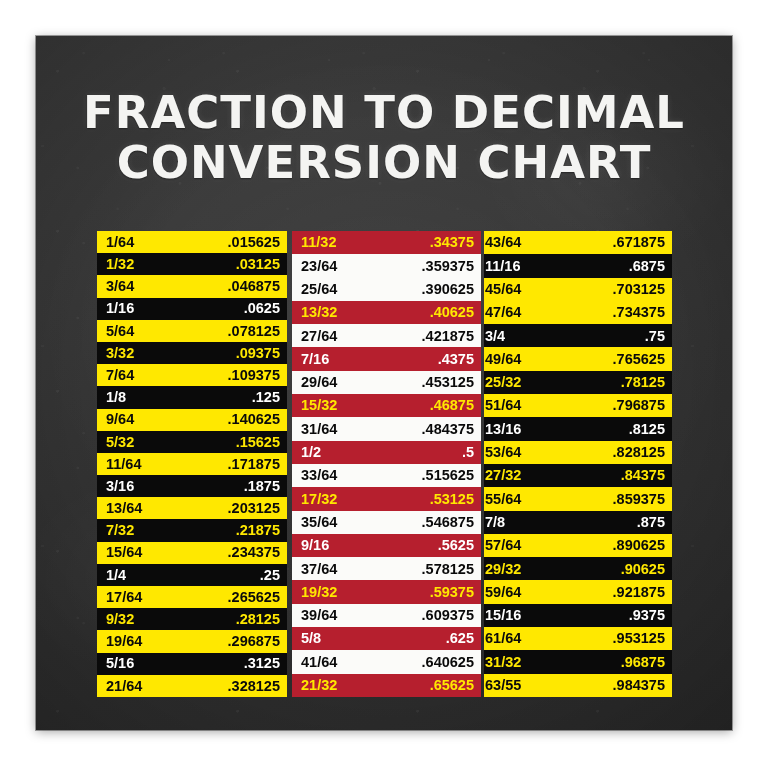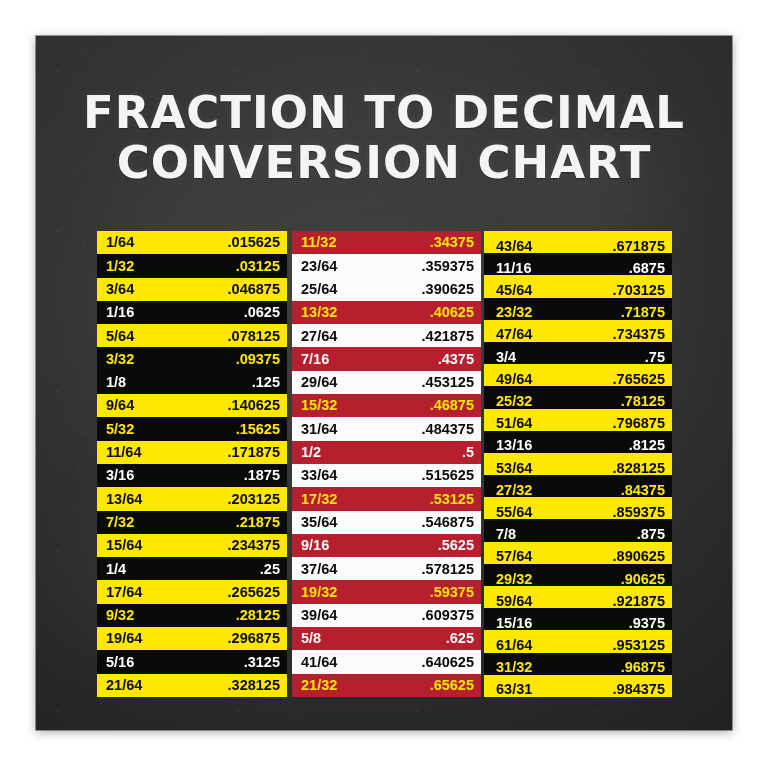--- a/index.html
+++ b/index.html
@@ -97,21 +97,21 @@
     align-items:center;
     justify-content:space-between;
     font-family:"Liberation Sans", sans-serif;
     font-weight:700;
     font-size:14.5px;
     line-height:1;
     box-sizing:border-box;
   }
   .col.c1 .row{padding:0 7px 0 9px;}
   .col.c2 .row{padding:0 7px 0 9px;}
-  .col.c3 .row{padding:0 7px 0 12px;align-items:flex-end;}
+  .col.c3 .row{padding:0 7px 0 1px;}
 
   .row .frac{text-align:left;}
   .row .dec{text-align:right;}
 
   
   .bg-yellow{background:#ffe800;}
   .bg-black {background:#0a0a0a;}
   .bg-red   {background:#b61f2e;}
   .bg-white {background:#fbfbf9;}
 
@@ -149,20 +149,24 @@
             <span class="dec">.0625</span>
           </div>
           <div class="row bg-yellow fg-black">
             <span class="frac">5/64</span>
             <span class="dec">.078125</span>
           </div>
           <div class="row bg-black fg-yellow">
             <span class="frac">3/32</span>
             <span class="dec">.09375</span>
           </div>
+          <div class="row bg-yellow fg-black">
+            <span class="frac">7/64</span>
+            <span class="dec">.109375</span>
+          </div>
           <div class="row bg-black fg-white">
             <span class="frac">1/8</span>
             <span class="dec">.125</span>
           </div>
           <div class="row bg-yellow fg-black">
             <span class="frac">9/64</span>
             <span class="dec">.140625</span>
           </div>
           <div class="row bg-black fg-yellow">
             <span class="frac">5/32</span>
@@ -303,24 +307,20 @@
             <span class="dec">.671875</span>
           </div>
           <div class="row bg-black fg-white">
             <span class="frac">11/16</span>
             <span class="dec">.6875</span>
           </div>
           <div class="row bg-yellow fg-black">
             <span class="frac">45/64</span>
             <span class="dec">.703125</span>
           </div>
-          <div class="row bg-black fg-yellow">
-            <span class="frac">23/32</span>
-            <span class="dec">.71875</span>
-          </div>
           <div class="row bg-yellow fg-black">
             <span class="frac">47/64</span>
             <span class="dec">.734375</span>
           </div>
           <div class="row bg-black fg-white">
             <span class="frac">3/4</span>
             <span class="dec">.75</span>
           </div>
           <div class="row bg-yellow fg-black">
             <span class="frac">49/64</span>
@@ -372,20 +372,20 @@
           </div>
           <div class="row bg-yellow fg-black">
             <span class="frac">61/64</span>
             <span class="dec">.953125</span>
           </div>
           <div class="row bg-black fg-yellow">
             <span class="frac">31/32</span>
             <span class="dec">.96875</span>
           </div>
           <div class="row bg-yellow fg-black">
-            <span class="frac">63/31</span>
+            <span class="frac">63/55</span>
             <span class="dec">.984375</span>
           </div>
         </div>
     </div>
 
   </div>
 </div>
 
 </body></html>

